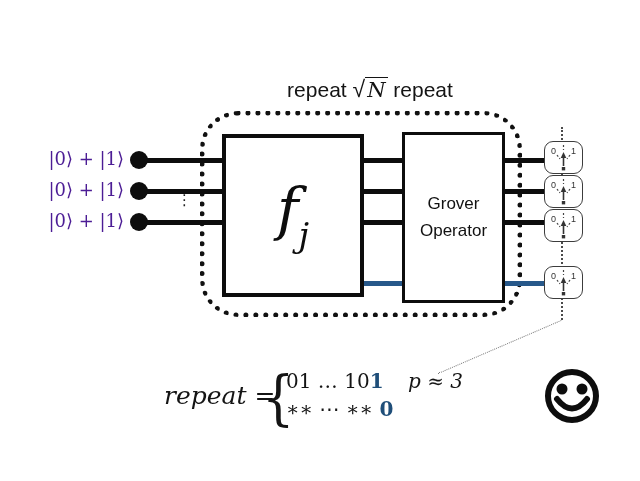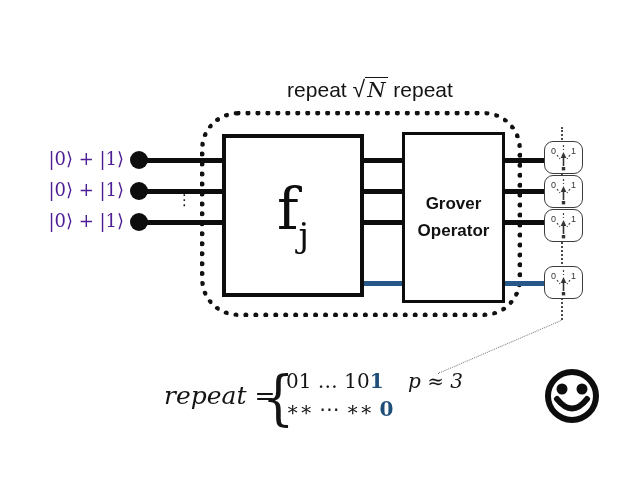--- a/index.html
+++ b/index.html
@@ -30,31 +30,31 @@
     border:5px dotted #111;border-radius:38px;z-index:1;
   }
 
   
   .oracle-box{
     left:222px;top:134px;width:134px;height:155px;background:#fff;
     border:4px solid #0d0d0d;z-index:3;
     display:flex;align-items:center;justify-content:center;
   }
   .oracle-label{
-    font-family:"DejaVu Serif","DejaVu Sans",serif;
+    font-family:"DejaVu Serif","DejaVu Sans",serif;font-style:italic;
     font-size:58px;color:#0d0d0d;line-height:1;
   }
   .oracle-sub{font-size:34px;vertical-align:-18px;}
   .grover-box{
     left:402px;top:132px;width:97px;height:165px;background:#fff;
     border:3px solid #0d0d0d;z-index:3;
     display:flex;flex-direction:column;align-items:center;justify-content:center;
   }
   .grover-box span{
-    font-size:17px;font-weight:bold;color:#111;line-height:1.55;
+    font-size:17px;font-weight:normal;color:#111;line-height:1.55;
   }
 
   
   .wire{height:5px;background:#0d0d0d;z-index:2;}
   .wire.blue{background:#27588a;}
   .qdot{width:18px;height:18px;border-radius:50%;background:#0d0d0d;z-index:2;}
 
   
   .ket{
     left:38px;width:86px;height:22px;text-align:right;

